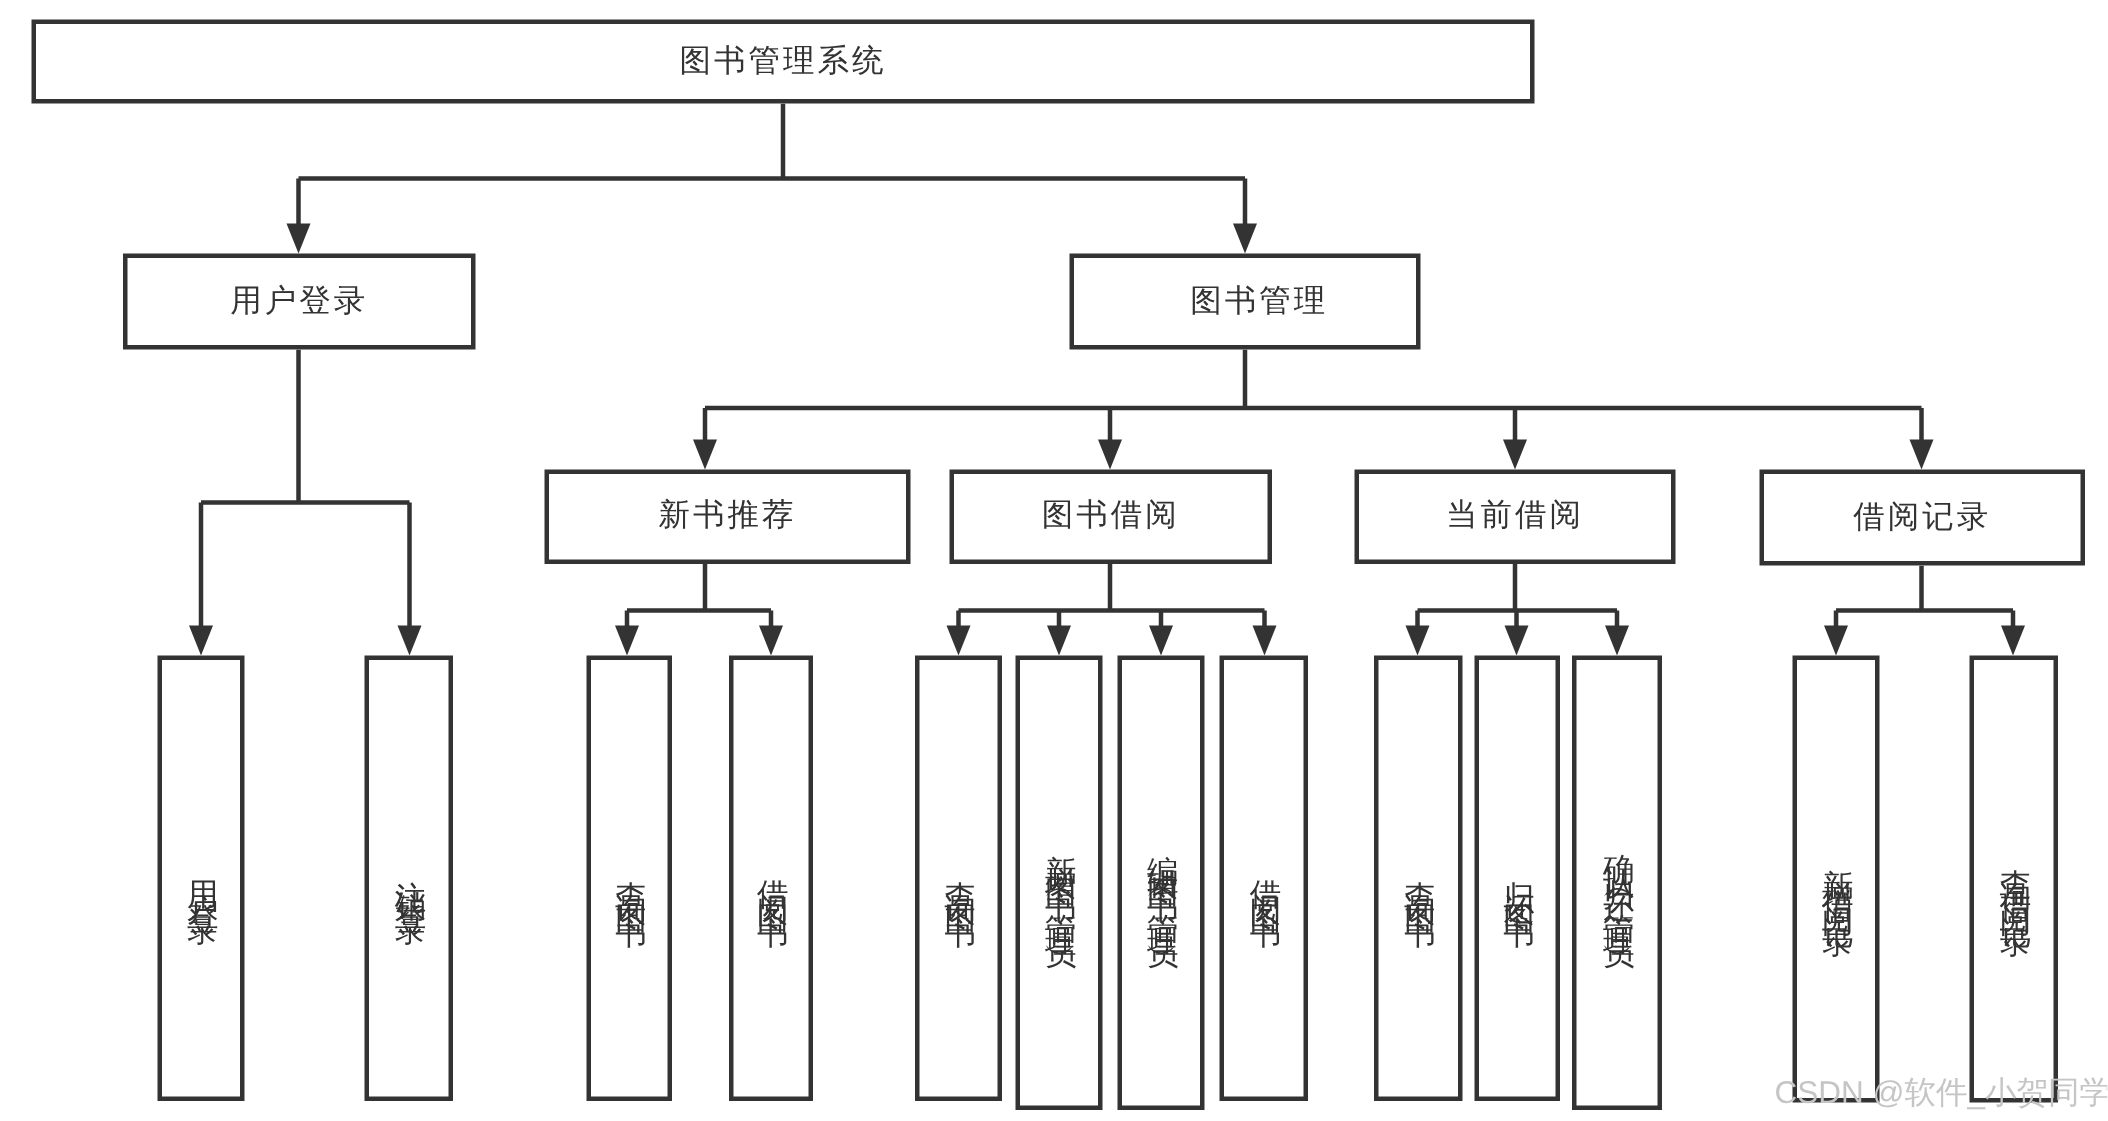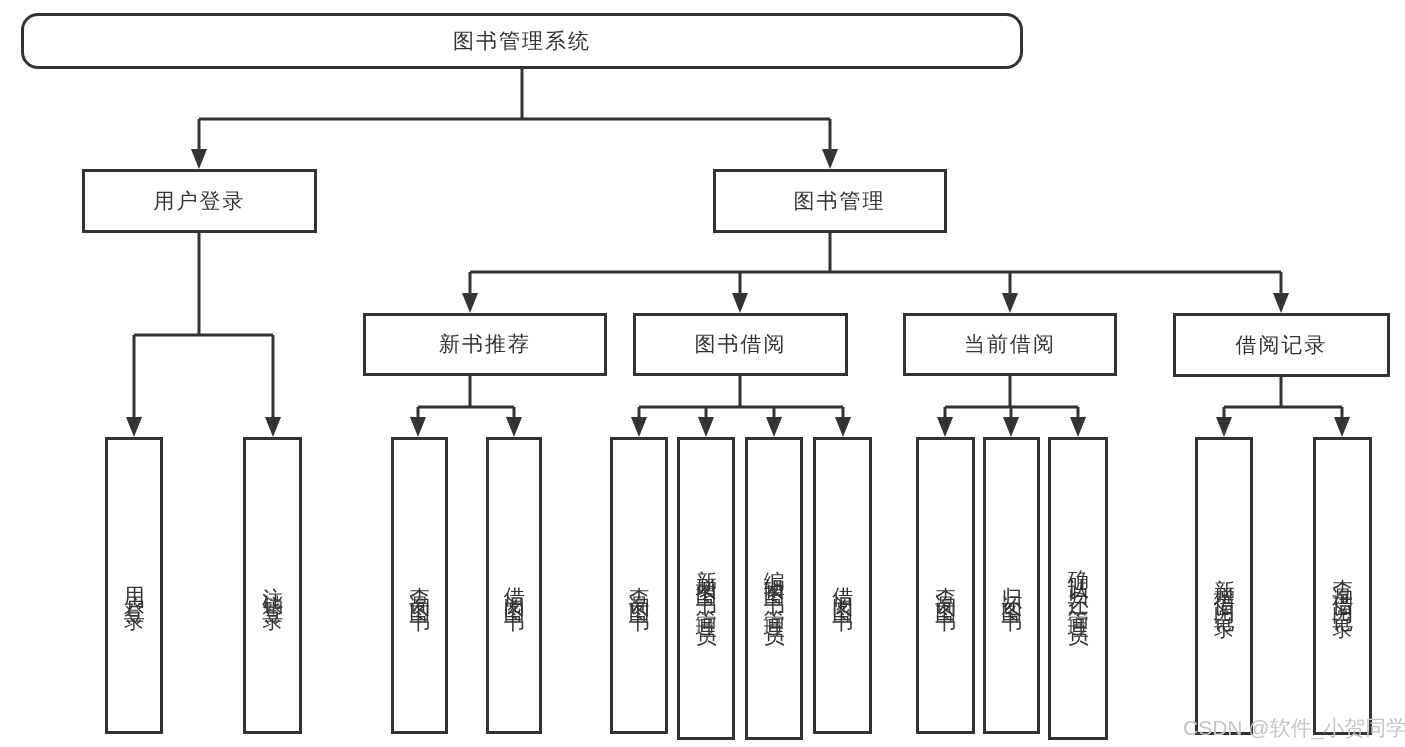--- a/index.html
+++ b/index.html
@@ -79,21 +79,21 @@
     <polygon points="698,417 714,417 706,437"></polygon>
     <polygon points="766,417 782,417 774,437"></polygon>
     <polygon points="835,417 851,417 843,437"></polygon>
     <polygon points="937,417 953,417 945,437"></polygon>
     <polygon points="1003,417 1019,417 1011,437"></polygon>
     <polygon points="1070,417 1086,417 1078,437"></polygon>
     <polygon points="1216,417 1232,417 1224,437"></polygon>
     <polygon points="1334,417 1350,417 1342,437"></polygon>
   </svg>
 
-  <div class="node h" style="left:21px;top:13px;width:1002px;height:56px;border-radius:17px;">图书管理系统</div>
+  <div class="node h" style="left:21px;top:13px;width:1002px;height:56px;">图书管理系统</div>
 
   <div class="node h" style="left:82px;top:169px;width:235px;height:64px;">用户登录</div>
   <div class="node h" style="left:713px;top:169px;width:234px;height:64px;padding-left:19px;">图书管理</div>
 
   <div class="node h" style="left:363px;top:313px;width:244px;height:63px;">新书推荐</div>
   <div class="node h" style="left:903px;top:313px;width:214px;height:63px;">当前借阅</div>
   <div class="node h" style="left:633px;top:313px;width:215px;height:63px;">图书借阅</div>
   <div class="node h" style="left:1173px;top:313px;width:217px;height:64px;">借阅记录</div>
 
   <div class="node v" style="left:105px;top:437px;width:58px;height:297px;">用户登录</div>

